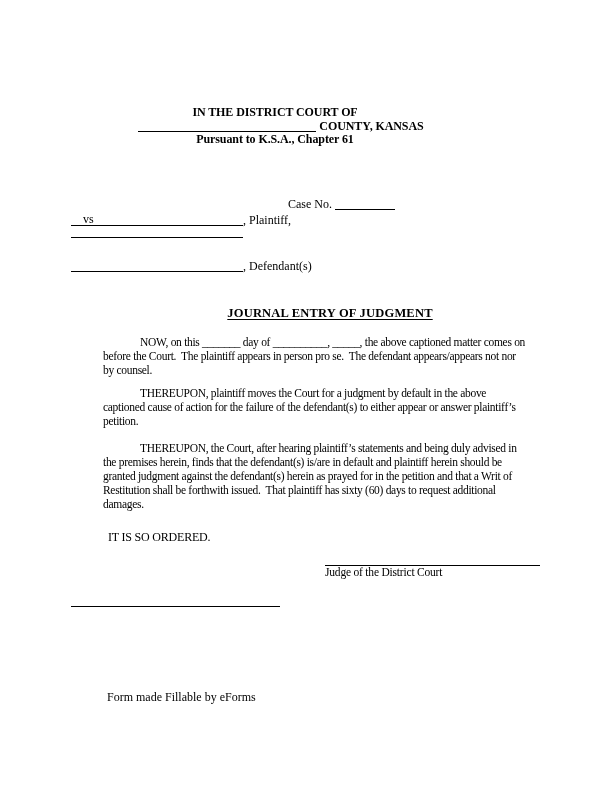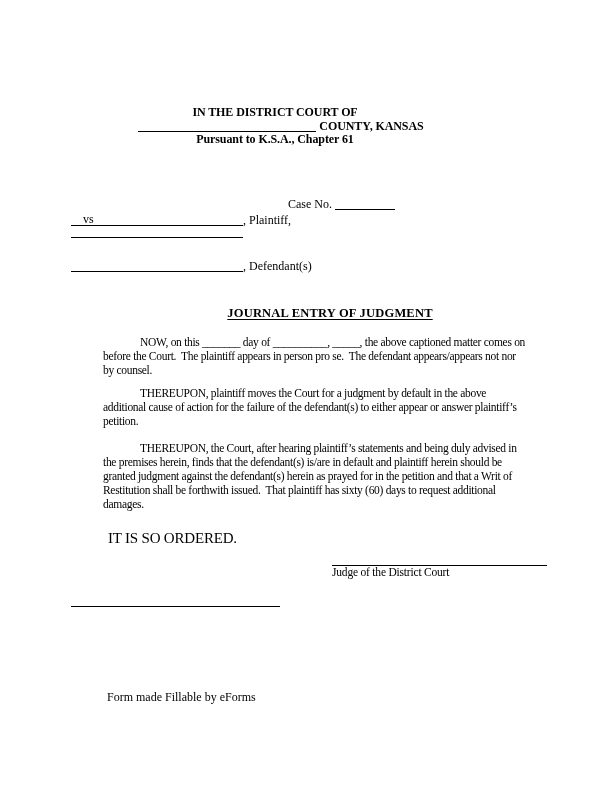--- a/index.html
+++ b/index.html
@@ -68,24 +68,24 @@
     font-size: 11.5px;
     letter-spacing: -0.3px;
     margin-left: 26px;
   }
   .para .line { white-space: pre; }
   .para .line:first-child { padding-left: 37px; }
   .para-opening  { top: 335px; }
   .para-default  { top: 386px; }
   .para-findings { top: 441px; }
 
-  .so-ordered { top: 530px; left: 108px; font-size: 15px; letter-spacing: -0.2px; }
+  .so-ordered { top: 530px; left: 108px; font-size: 12px; letter-spacing: -0.2px; }
 
   
-  .sig-judge     { top: 555px; left: 332px; }
+  .sig-judge     { top: 555px; left: 325px; }
   .sig-plaintiff { top: 596px; left: 71px; }
   .sig-label { line-height: 14px; padding-top: 1px; font-size: 11.5px; letter-spacing: -0.2px; }
 
   
   .footer-note { top: 690px; left: 75px; font-size: 12px; margin-left: 32px; }
 </style>
 </head>
 <body>
 
 <div class="page">
@@ -110,21 +110,21 @@
   <div class="abs form-title"><span>JOURNAL ENTRY OF JUDGMENT</span></div>
 
   <div class="abs para para-opening">
       <div class="line">NOW, on this _______ day of __________, _____, the above captioned matter comes on</div>
       <div class="line">before the Court.  The plaintiff appears in person pro se.  The defendant appears/appears not nor</div>
       <div class="line">by counsel.</div>
     </div>
 
   <div class="abs para para-default">
       <div class="line">THEREUPON, plaintiff moves the Court for a judgment by default in the above</div>
-      <div class="line">additional cause of action for the failure of the defendant(s) to either appear or answer plaintiff’s</div>
+      <div class="line">captioned cause of action for the failure of the defendant(s) to either appear or answer plaintiff’s</div>
       <div class="line">petition.</div>
     </div>
 
   <div class="abs para para-findings">
       <div class="line">THEREUPON, the Court, after hearing plaintiff’s statements and being duly advised in</div>
       <div class="line">the premises herein, finds that the defendant(s) is/are in default and plaintiff herein should be</div>
       <div class="line">granted judgment against the defendant(s) herein as prayed for in the petition and that a Writ of</div>
       <div class="line">Restitution shall be forthwith issued.  That plaintiff has sixty (60) days to request additional</div>
       <div class="line">damages.</div>
     </div>

